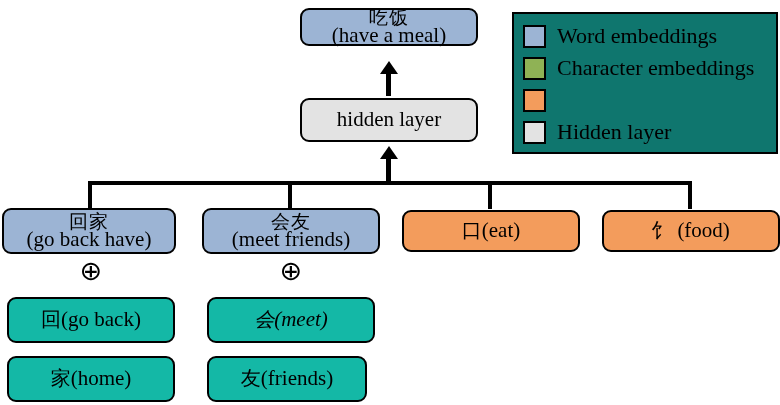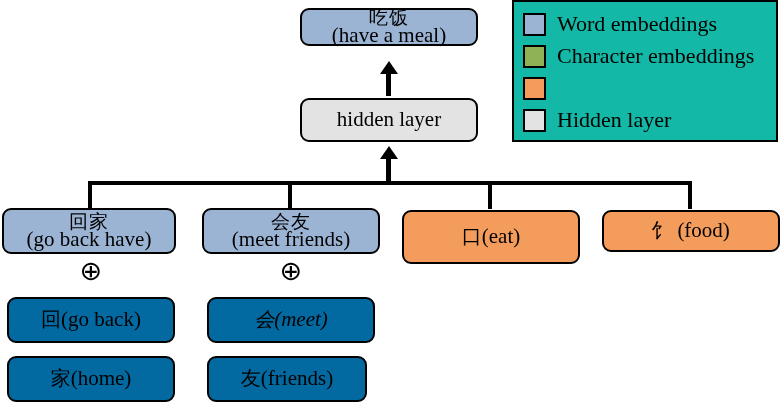--- a/index.html
+++ b/index.html
@@ -39,21 +39,21 @@
     font-size: 21px;
   }
   .node .single {
     font-size: 21px;
   }
   .node .single .han {
     font-size: 20px;
   }
 
   .word  { background: #9cb4d4; }
-  .char  { background: #0369a1; }
+  .char  { background: #14b8a6; }
   .rad   { background: #f39c5c; }
   .hid   { background: #e3e3e3; }
 
   
   .word .cn { margin-bottom: -2px; }
 
   
   .oplus {
     position: absolute;
     width: 28px;
@@ -87,26 +87,26 @@
     height: 0;
     border-left: 9px solid transparent;
     border-right: 9px solid transparent;
     border-bottom: 13px solid #000000;
   }
 
   
   #legend {
     position: absolute;
     left: 512px;
-    top: 0;
+    top: 12px;
     width: 266px;
     height: 142px;
     box-sizing: border-box;
     border: 2.5px solid #000000;
-    background: #14b8a6;
+    background: #0f766e;
     padding: 6px 0 0 9px;
   }
   .legend-row {
     display: flex;
     align-items: center;
     height: 32px;
   }
   .swatch {
     width: 23px;
     height: 23px;
@@ -151,21 +151,21 @@
   <div class="node word" style="left:2px; top:208px; width:174px; height:46px;">
     <div class="cn">回家</div>
     <div class="en">(go back have)</div>
   </div>
 
   <div class="node word" style="left:202px; top:208px; width:178px; height:46px;">
     <div class="cn">会友</div>
     <div class="en">(meet friends)</div>
   </div>
 
-  <div class="node rad" style="left:402px; top:210px; width:178px; height:54px;">
+  <div class="node rad" style="left:402px; top:210px; width:178px; height:42px;">
     <div class="single">
       <span class="han">口</span><span>(eat)</span>
     </div>
   </div>
 
   <div class="node rad" style="left:602px; top:210px; width:178px; height:42px;">
     <div class="single">
       <span class="han">饣</span>&nbsp;<span>(food)</span>
     </div>
   </div>

